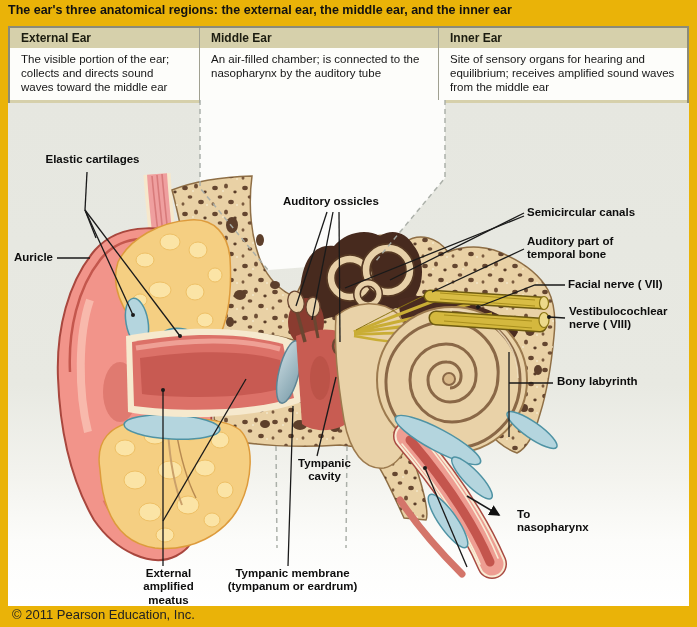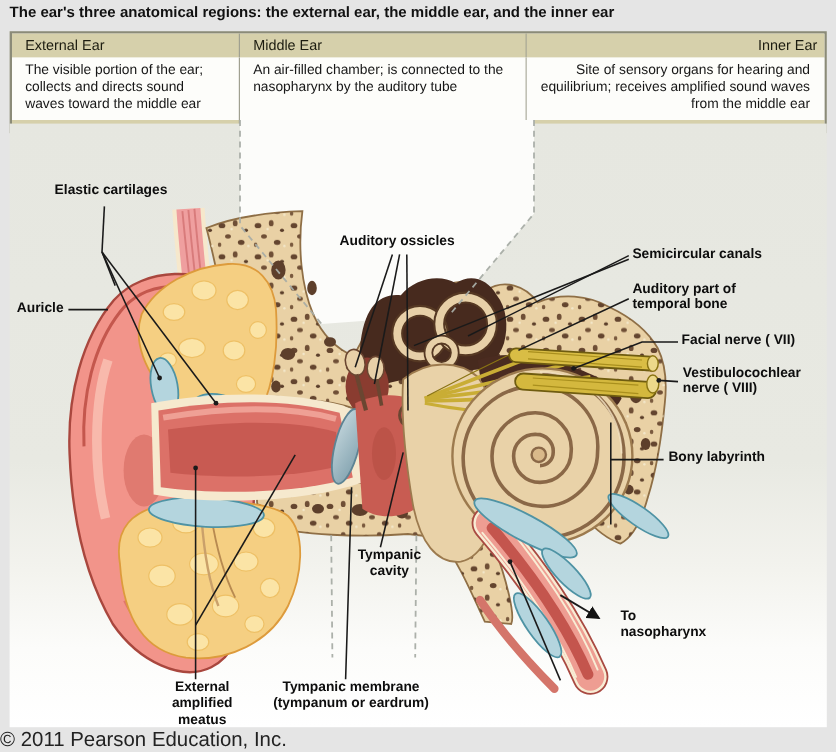--- a/index.html
+++ b/index.html
@@ -1,35 +1,35 @@
 <!DOCTYPE html>
 <html><head>
 <meta charset="utf-8">
 <style>
   html,body{margin:0;padding:0;background:#fff;}
-  .page{position:relative;width:697px;height:627px;background:#e5e5e5;overflow:hidden;
+  .page{position:relative;width:697px;height:627px;background:#eab308;overflow:hidden;
         font-family:"Liberation Sans",sans-serif;}
   .title{position:absolute;left:8px;top:3px;font-size:12.5px;font-weight:bold;color:#111;}
   
   .rtable{position:absolute;left:8px;top:26px;width:677px;border:2px solid #8b8b78;background:#fdfdfa;}
   .trow{display:flex;}
   .tcell{box-sizing:border-box;border-right:1px solid #a0a090;}
   .tcell:last-child{border-right:none;}
-  .c1{width:190px;} .c2{width:239px;} .c3{flex:1;text-align:right;}
-  .hrow .tcell{background:#d6d0ab;font-size:12px;font-weight:normal;color:#1c1c10;
+  .c1{width:190px;} .c2{width:239px;} .c3{flex:1;}
+  .hrow .tcell{background:#d6d0ab;font-size:12px;font-weight:bold;color:#1c1c10;
                padding:3px 6px 3px 11px;}
   .brow .tcell{background:#fdfdfa;font-size:11.5px;line-height:1.22;color:#161616;
                padding:4px 12px 6px 11px;}
   .frow .tcell{background:#d6d0ab;height:9px;}
   
   svg.art{position:absolute;left:0;top:0;}
   .lbl{position:absolute;font-size:11.5px;font-weight:bold;line-height:1.16;color:#0d0d0d;
        white-space:nowrap;z-index:5;}
   .ctr{text-align:center;transform:translateX(-50%);padding-left:13px;}
-  .copyright{position:absolute;left:0;top:607px;font-size:17px;font-weight:normal;color:#222;z-index:5;}
+  .copyright{position:absolute;left:12px;top:607px;font-size:13px;font-weight:normal;color:#222;z-index:5;}
 </style>
 </head>
 <body>
 
 <div class="page">
 
   <div class="title">The ear's three anatomical regions: the external ear, the middle ear, and the inner ear</div>
 
   <div class="rtable">
     <div class="trow hrow">

